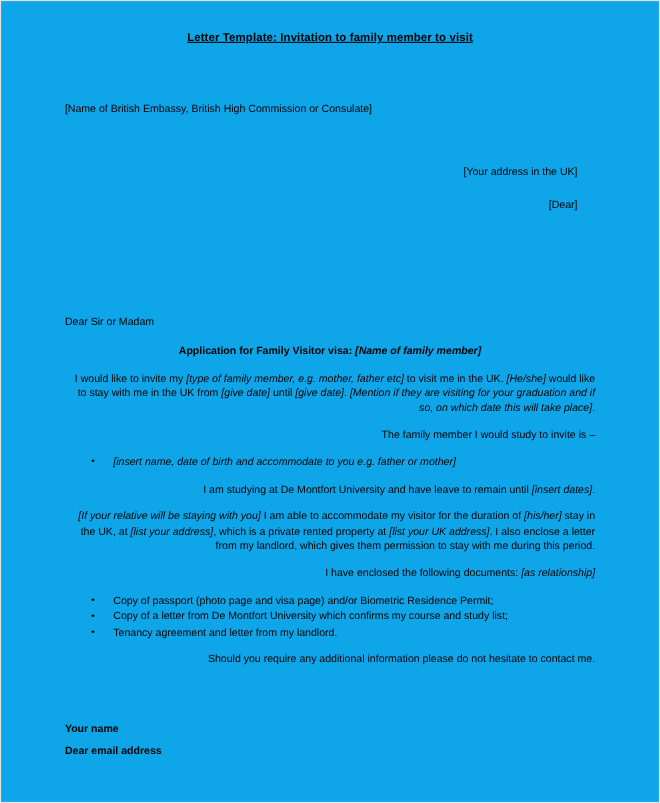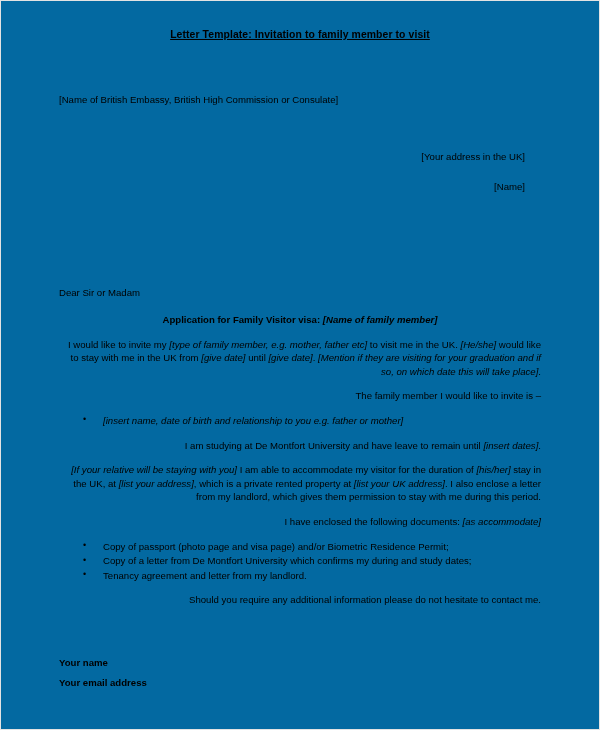--- a/index.html
+++ b/index.html
@@ -8,21 +8,21 @@
     padding: 0;
     background: #ffffff;
   }
   body {
     font-family: "Liberation Sans", sans-serif;
   }
   .page {
     position: relative;
     width: 600px;
     height: 730px;
-    background: #0369a1;
+    background: #0ea5e9;
     border: 1px solid #e3e3e3;
     box-sizing: border-box;
     overflow: hidden;
   }
   .sheet {
     position: absolute;
     left: 0;
     top: 0;
     right: 0;
     bottom: 0;
@@ -104,70 +104,70 @@
     <h1 class="doc-title">Letter Template: Invitation to family member to visit</h1>
 
     <div class="spacer-after-title"></div>
 
     <p class="embassy-line">[Name of British Embassy, British High Commission or Consulate]</p>
 
     <div class="spacer-embassy"></div>
 
     <div class="addr-block">
       <p class="addr-line">[Your address in the UK]</p>
-      <p class="addr-line date">[Name]</p>
+      <p class="addr-line date">[Dear]</p>
     </div>
 
     <div class="spacer-salutation"></div>
 
     <p class="salutation">Dear Sir or Madam</p>
 
     <p class="subject">
       <span>Application for Family Visitor visa:</span>
       <span class="ital">[Name of family member]</span>
     </p>
 
     <p class="para">
       <span>I would like to invite my </span><span class="ital">[type of family member, e.g. mother, father etc]</span><span> to visit me in the UK. </span><span class="ital">[He/she]</span><span> would like to stay with me in the UK from </span><span class="ital">[give date]</span><span> until </span><span class="ital">[give date]</span><span>. </span><span class="ital">[Mention if they are visiting for your graduation and if so, on which date this will take place]</span><span>.</span>
     </p>
 
-    <p class="para">The family member I would like to invite is –</p>
+    <p class="para">The family member I would study to invite is –</p>
 
     <ul class="bullets">
       <li>
-        <span class="ital">[insert name, date of birth and relationship to you e.g. father or mother]</span>
+        <span class="ital">[insert name, date of birth and accommodate to you e.g. father or mother]</span>
       </li>
     </ul>
 
     <p class="para">
       <span>I am studying at De Montfort University and have leave to remain until </span><span class="ital">[insert dates]</span><span>.</span>
     </p>
 
     <p class="para">
       <span class="ital">[If your relative will be staying with you]</span><span> I am able to accommodate my visitor for the duration of </span><span class="ital">[his/her]</span><span> stay in the UK, at </span><span class="ital">[list your address]</span><span>, which is a private rented property at </span><span class="ital">[list your UK address]</span><span>. I also enclose a letter from my landlord, which gives them permission to stay with me during this period.</span>
     </p>
 
     <p class="para">
-      <span>I have enclosed the following documents: </span><span class="ital">[as accommodate]</span>
+      <span>I have enclosed the following documents: </span><span class="ital">[as relationship]</span>
     </p>
 
     <ul class="bullets compact">
       <li>
         <span>Copy of passport (photo page and visa page) and/or Biometric Residence Permit;</span>
       </li>
       <li>
-        <span>Copy of a letter from De Montfort University which confirms my during and study dates;</span>
+        <span>Copy of a letter from De Montfort University which confirms my course and study list;</span>
       </li>
       <li>
         <span>Tenancy agreement and letter from my landlord.</span>
       </li>
     </ul>
 
     <p class="para">Should you require any additional information please do not hesitate to contact me.</p>
 
 
     <div class="sign-gap"></div>
 
     <p class="sign-line">Your name</p>
-    <p class="sign-line">Your email address</p>
+    <p class="sign-line">Dear email address</p>
 
   </div>
 </div>
 
 </body></html>

